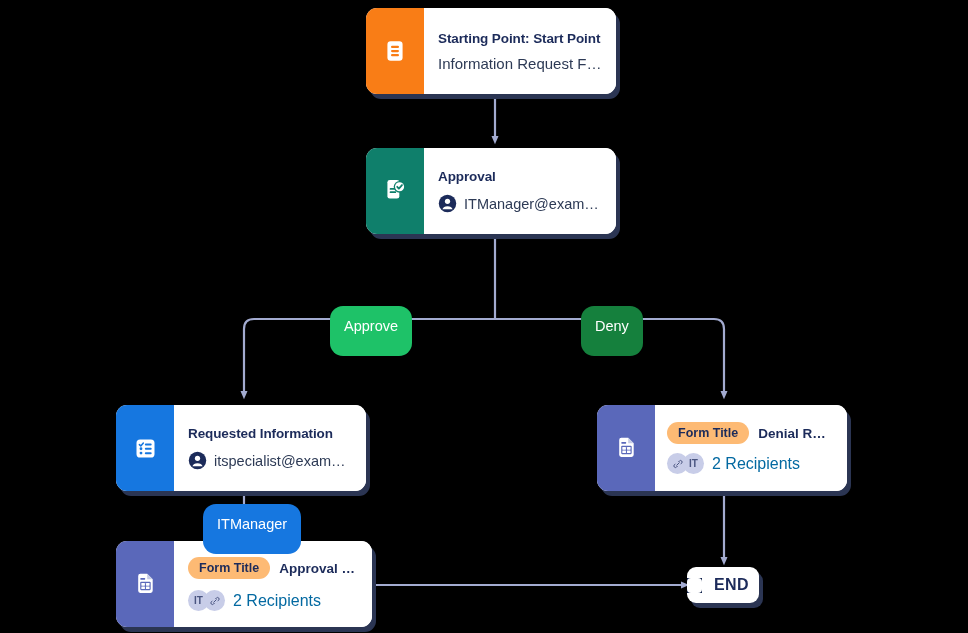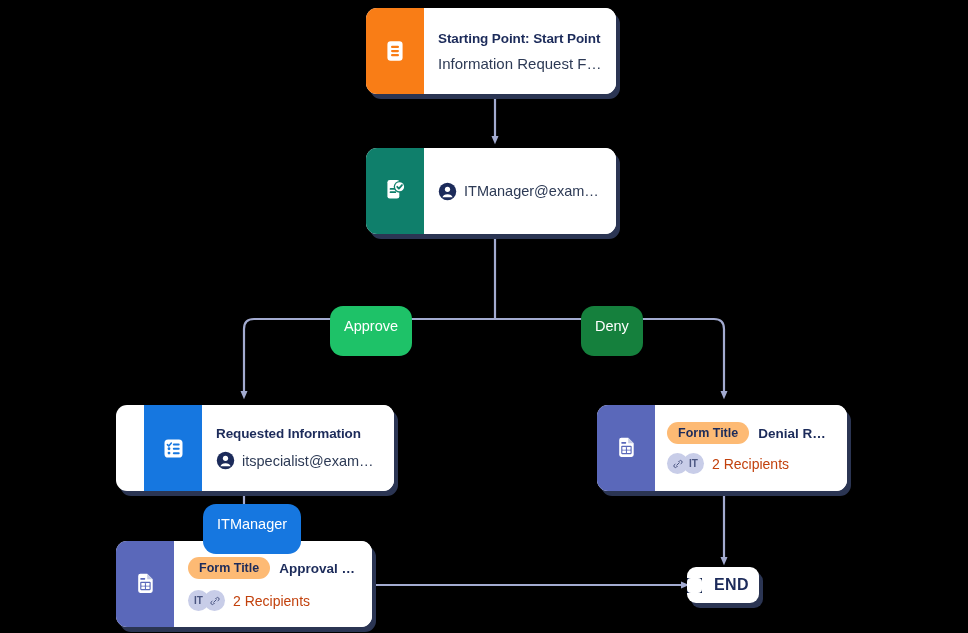--- a/index.html
+++ b/index.html
@@ -100,22 +100,22 @@
   }
   .form-name {
     font-size: 13.5px;
     font-weight: bold;
     color: #1c2b5a;
     white-space: nowrap;
     overflow: hidden;
     text-overflow: ellipsis;
   }
   .recipients-text {
-    font-size: 14px;
-    color: #c2410c;
+    font-size: 16px;
+    color: #0369a1;
     white-space: nowrap;
   }
   .avatar-group {
     display: flex;
     align-items: center;
     flex: 0 0 auto;
     text-align: right;
   }
   .avatar {
     width: 21px;
@@ -233,39 +233,40 @@
       <svg width="28" height="28" viewBox="0 0 24 24">
         <path d="M5.5,4.5 a2,2 0 0 1 2,-2 h6.2 a2,2 0 0 1 2,2 v12 a2,2 0 0 1 -2,2 h-6.2 a2,2 0 0 1 -2,-2 z" fill="#ffffff"></path>
         <rect x="7.4" y="9.5" width="4.6" height="1.5" rx="0.75" fill="#0f7f6b"></rect>
         <rect x="7.4" y="12.3" width="5.6" height="1.5" rx="0.75" fill="#0f7f6b"></rect>
         <circle cx="15.9" cy="8.4" r="5" fill="#0f7f6b"></circle>
         <circle cx="15.9" cy="8.4" r="3.9" fill="#ffffff"></circle>
         <path d="M13.9,8.4 L15.3,9.9 L18,6.9" stroke="#0f7f6b" stroke-width="1.5" fill="none" stroke-linecap="round" stroke-linejoin="round"></path>
       </svg>
     </div>
     <div class="node-body" style="gap:10px;">
+      <div class="node-title">Approval</div>
       <div class="row">
         <svg width="19" height="19" viewBox="0 0 24 24" style="flex:0 0 auto;">
           <circle cx="12" cy="12" r="11" fill="#1c2b5a"></circle>
           <circle cx="12" cy="9.2" r="3.3" fill="#ffffff"></circle>
           <path d="M5.6,19.4 a6.6,5.4 0 0 1 12.8,0 z" fill="#ffffff"></path>
         </svg>
         <span class="row-email">ITManager@example....</span>
       </div>
     </div>
   </div>
 
   <div class="edge-label lbl-approve" style="left:330px; top:306px;">
     <span>Approve</span>
   </div>
   <div class="edge-label lbl-deny" style="left:581px; top:306px;">
     <span>Deny</span>
   </div>
 
-  <div class="node" style="left:116px; top:405px; width:250px; height:86px;padding-left:28px;">
+  <div class="node" style="left:116px; top:405px; width:250px; height:86px;">
     <div class="node-icon ic-blue" style="width:58px;">
       <svg width="27" height="27" viewBox="0 0 24 24">
         <rect x="4" y="4" width="16" height="16" rx="3.2" fill="#ffffff"></rect>
         <path d="M6.6,8.6 L7.8,9.8 L10.1,7.2" stroke="#1677e0" stroke-width="1.4" fill="none" stroke-linecap="round" stroke-linejoin="round"></path>
         <circle cx="8.0" cy="12.2" r="1.25" fill="#1677e0"></circle>
         <circle cx="8.0" cy="16.1" r="1.25" fill="#1677e0"></circle>
         <rect x="11.4" y="7.6" width="6.1" height="1.7" rx="0.85" fill="#1677e0"></rect>
         <rect x="11.4" y="11.4" width="6.1" height="1.7" rx="0.85" fill="#1677e0"></rect>
         <rect x="11.4" y="15.3" width="6.1" height="1.7" rx="0.85" fill="#1677e0"></rect>
       </svg>

